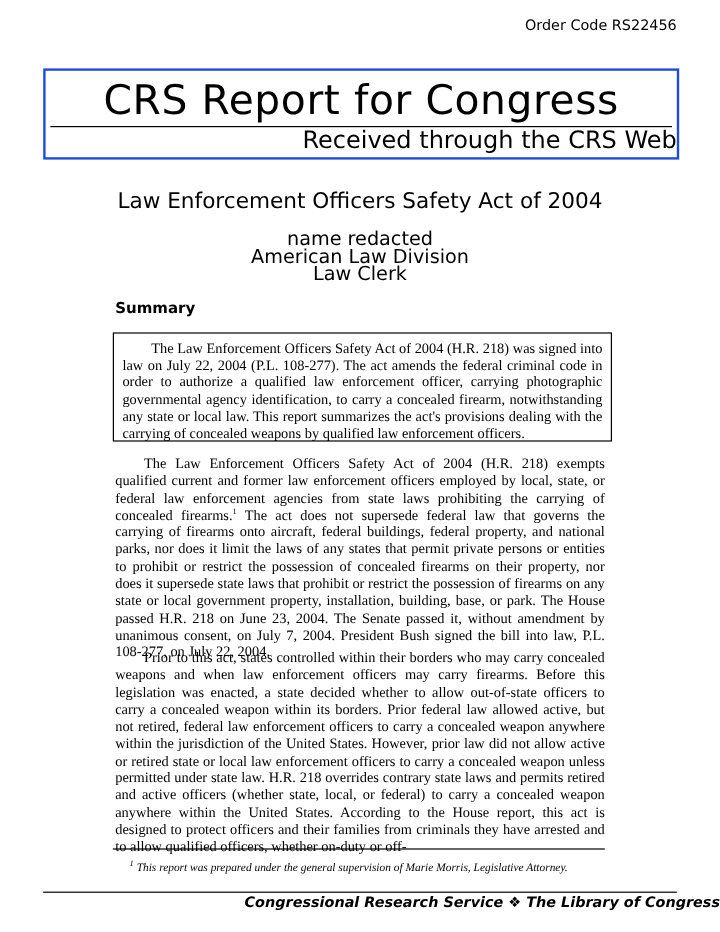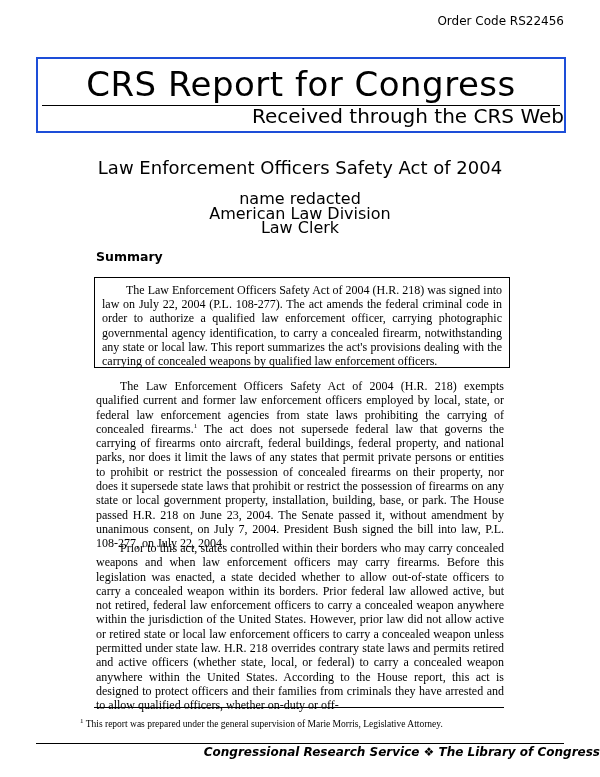--- a/index.html
+++ b/index.html
@@ -20,21 +20,21 @@
 
   .summary-box { position: absolute; left: 94px; top: 277px; width: 416px; height: 91px; border: 1px solid #000; box-sizing: border-box; padding: 5px 7px 0 7px; }
   .summary-box p { margin: 0; font-size: 12px; line-height: 14.2px; text-align: justify; text-indent: 24px; }
 
   .body-p { position: absolute; left: 96px; width: 408px; margin: 0; font-size: 12px; line-height: 14.3px; text-align: justify; text-indent: 24px; }
   .p1 { top: 379px; }
   .p2 { top: 541px; }
   sup { font-size: 7px; line-height: 0; vertical-align: super; }
 
   .fn-rule { position: absolute; left: 94px; width: 410px; top: 707px; border-top: 1px solid #000; }
-  .footnote { position: absolute; left: 80px; width: 410px; top: 718px; font-size: 9.5px; line-height: 12px; }
+  .footnote { position: absolute; left: 108px; width: 410px; top: 718px; font-size: 9.5px; line-height: 12px; font-style: italic; }
   .footer-rule { position: absolute; left: 36px; right: 36px; top: 743px; border-top: 1px solid #000; }
   .footer { position: absolute; left: 0; right: 0; top: 745px; text-align: right; font-size: 12px; font-weight: bold; font-style: italic; }
 </style>
 </head>
 <body>
 
 <div class="order sans">
   <div>Order Code RS22456</div>
 </div>
 

